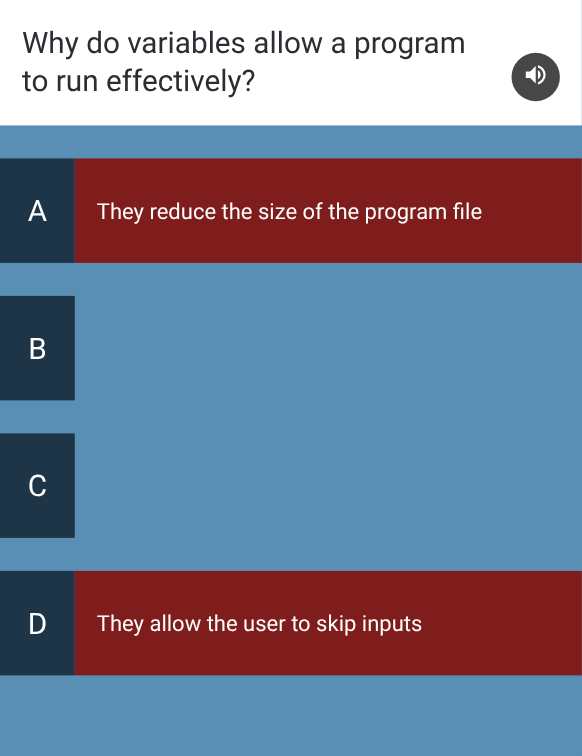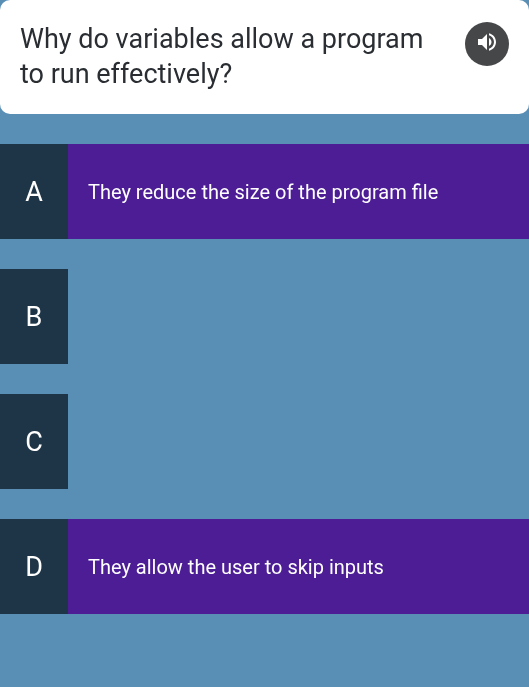--- a/index.html
+++ b/index.html
@@ -11,24 +11,23 @@
       font-family: -apple-system, BlinkMacSystemFont, 'Segoe UI', Roboto, Helvetica, Arial, sans-serif;
       background: #5a8fb5;
       width: 529px;
       height: 687px;
       overflow: hidden;
     }
     .question-header {
       background: #ffffff;
       padding: 22px 20px;
       display: flex;
-      align-items: flex-start;
+      align-items: flex-end;
       justify-content: space-between;
       gap: 15px;
-      border-radius: 10px;
     }
     .question-text {
       font-size: 27px;
       font-weight: 400;
       color: #2a2e33;
       line-height: 1.3;
       flex: 1;
     }
     .audio-button {
       width: 44px;
@@ -65,21 +64,21 @@
       color: #ffffff;
       font-size: 27px;
       font-weight: 400;
       display: flex;
       align-items: center;
       justify-content: center;
       flex-shrink: 0;
     }
     .answer-text {
       flex: 1;
-      background: #4c1d95;
+      background: #7f1d1d;
       color: #ffffff;
       font-size: 20px;
       font-weight: 400;
       padding: 18px 20px;
       display: flex;
       align-items: center;
       line-height: 1.4;
     }
   </style>
 </head>

